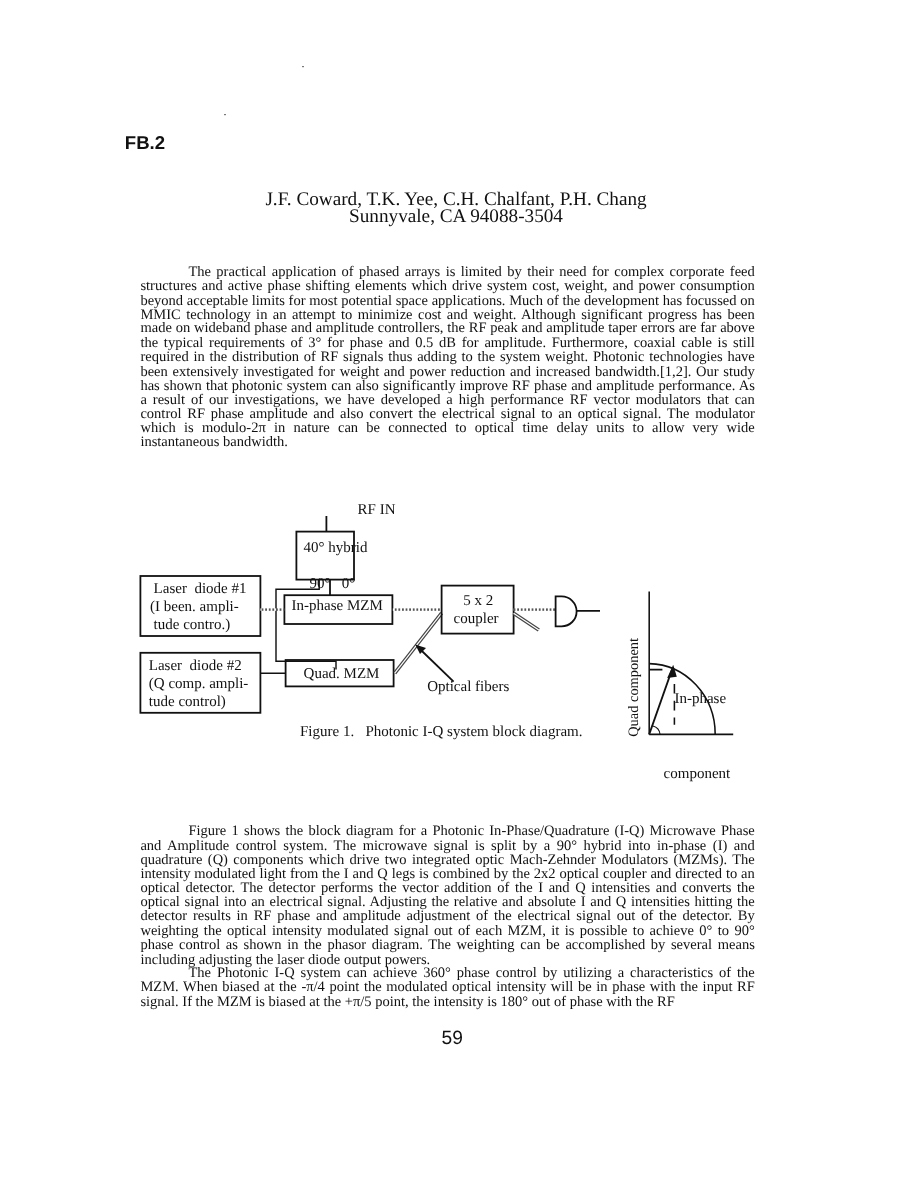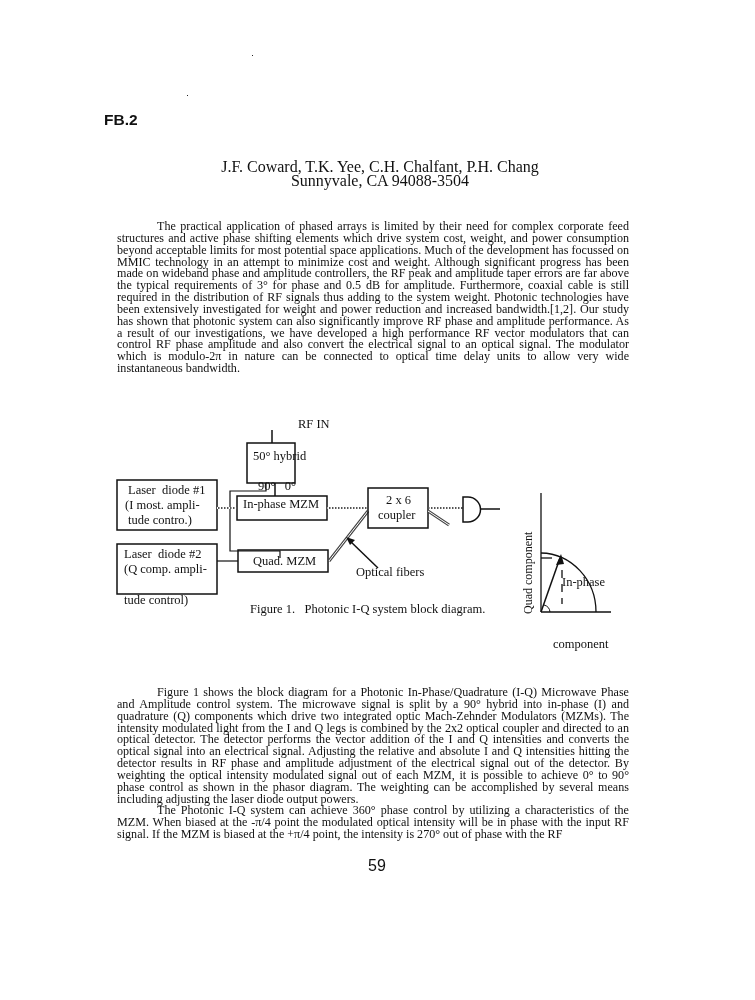--- a/index.html
+++ b/index.html
@@ -93,45 +93,45 @@
       <line x1="431" y1="194" x2="450" y2="140" stroke="#111" stroke-width="1.5"></line>
       <polygon points="451,136 446,147 454,146" fill="#111"></polygon>
 
       <line x1="452" y1="152" x2="452" y2="186" stroke="#111" stroke-width="1.3" stroke-dasharray="8,6"></line>
       <line x1="431" y1="140" x2="442" y2="140" stroke="#111" stroke-width="1.3"></line>
 
       <path d="M440 194 A8 8 0 0 0 434 187" fill="none" stroke="#111" stroke-width="1"></path>
     </svg>
 
     <div class="lbl" style="left:150px;top:0px;font-weight:normal;margin-left:38px;">RF IN</div>
-    <div class="lbl" style="left:143px;top:32px;">50° hybrid</div>
+    <div class="lbl" style="left:143px;top:32px;">40° hybrid</div>
     <div class="lbl" style="left:148px;top:50px;white-space:pre;margin-top:12px;">90°   0°</div>
 
     <div class="lbl" style="left:18px;top:66px;white-space:pre;">Laser  diode #1</div>
-    <div class="lbl" style="left:15px;top:81px;">(I most. ampli-</div>
+    <div class="lbl" style="left:15px;top:81px;">(I been. ampli-</div>
     <div class="lbl" style="left:18px;top:96px;">tude contro.)</div>
 
     <div class="lbl" style="left:14px;top:130px;white-space:pre;">Laser  diode #2</div>
     <div class="lbl" style="left:14px;top:145px;">(Q comp. ampli-</div>
-    <div class="lbl" style="left:14px;top:176px;">tude control)</div>
+    <div class="lbl" style="left:14px;top:160px;">tude control)</div>
 
     <div class="lbl" style="left:133px;top:80px;">In-phase MZM</div>
     <div class="lbl" style="left:143px;top:137px;">Quad. MZM</div>
 
-    <div class="lbl" style="left:276px;top:76px;">2 x 6</div>
+    <div class="lbl" style="left:276px;top:76px;">5 x 2</div>
     <div class="lbl" style="left:268px;top:91px;">coupler</div>
 
     <div class="lbl" style="left:246px;top:148px;">Optical fibers</div>
 
     <div class="lbl" style="left:412px;top:196px;transform-origin:0 0;transform:rotate(-90deg);font-size:12px;">Quad component</div>
     <div class="lbl" style="left:452px;top:158px;">In-phase</div>
     <div class="lbl" style="left:443px;top:172px;margin-top:48px;">component</div>
   </div>
 
   <div class="caption" style="white-space:pre;">Figure 1.   Photonic I-Q system block diagram.</div>
 
   <div class="body-text" id="para2">
     <p>Figure 1 shows the block diagram for a Photonic In-Phase/Quadrature (I-Q) Microwave Phase and Amplitude control system.  The microwave signal is split by a 90° hybrid into in-phase (I) and quadrature (Q) components which drive two integrated optic Mach-Zehnder Modulators (MZMs).  The intensity modulated light from the I  and Q legs is combined by the  2x2 optical coupler and directed to an optical detector.  The detector performs the vector addition of the I and Q intensities and converts the optical signal into an electrical signal.  Adjusting the relative and absolute I and Q intensities hitting the detector results in RF phase and amplitude adjustment of the electrical signal out of the detector. By weighting the optical intensity modulated signal out of each MZM, it is possible to achieve 0° to 90° phase control as shown in the phasor diagram.  The weighting can be accomplished by several means including adjusting the laser diode output powers.</p>
-    <p>The Photonic I-Q system can achieve 360° phase control by utilizing a characteristics of the MZM.  When biased at the -π/4 point the modulated optical intensity will be in phase with the input RF signal.  If the MZM is biased at the +π/4 point, the intensity is 270° out of phase with the RF</p>
+    <p>The Photonic I-Q system can achieve 360° phase control by utilizing a characteristics of the MZM.  When biased at the -π/4 point the modulated optical intensity will be in phase with the input RF signal.  If the MZM is biased at the +π/5 point, the intensity is 180° out of phase with the RF</p>
   </div>
 
   <div class="pagenum">59</div>
 </div>
 
 </body></html>

